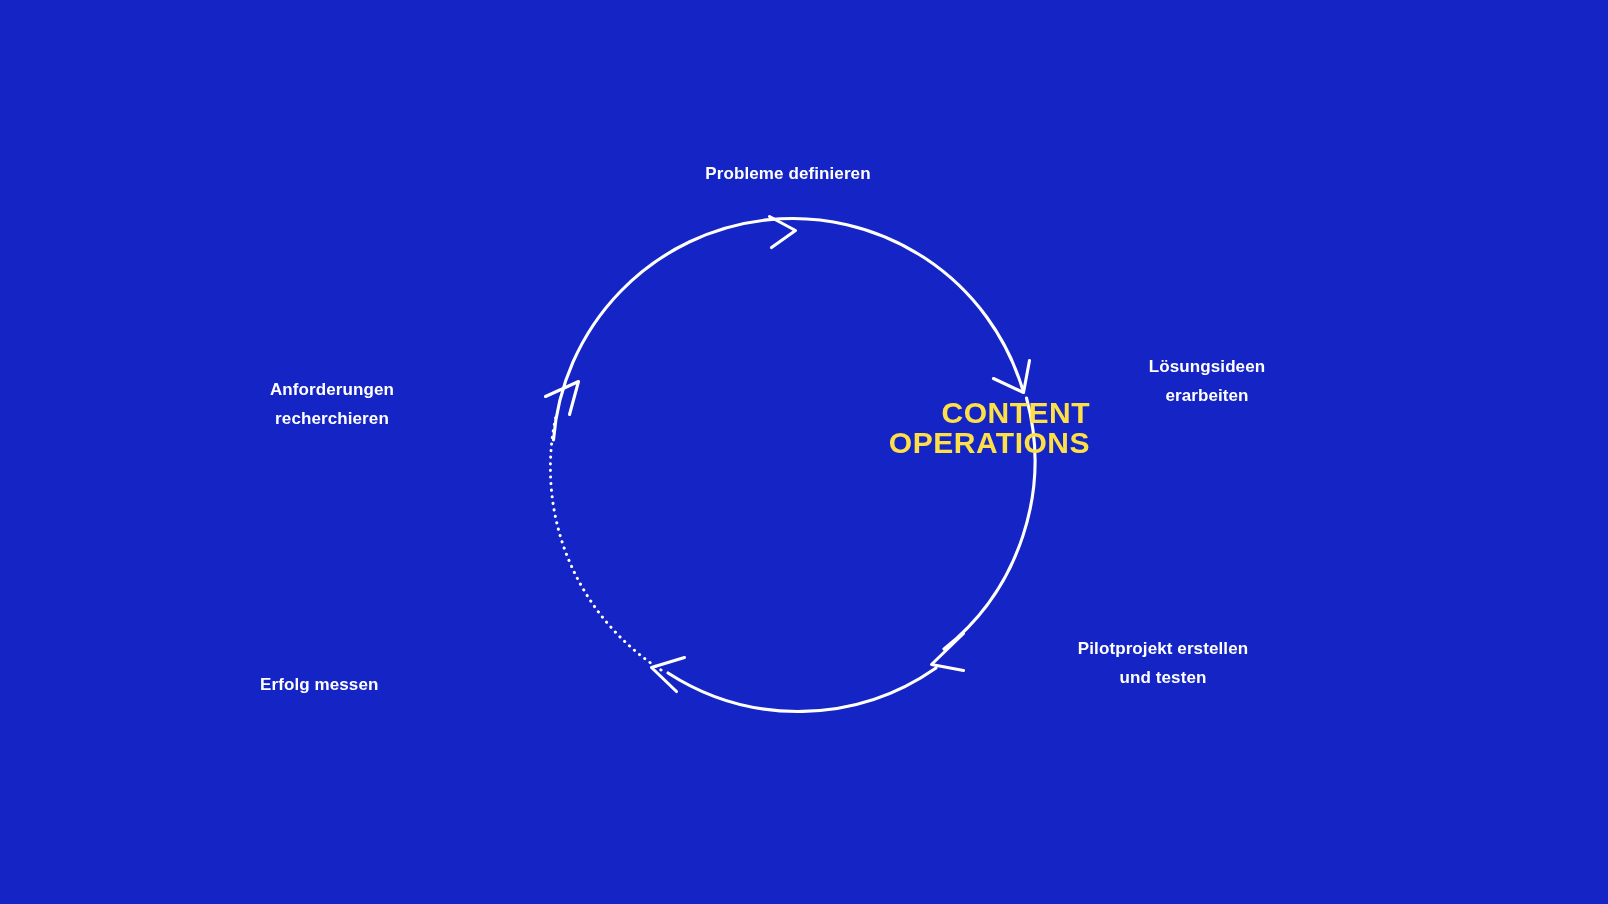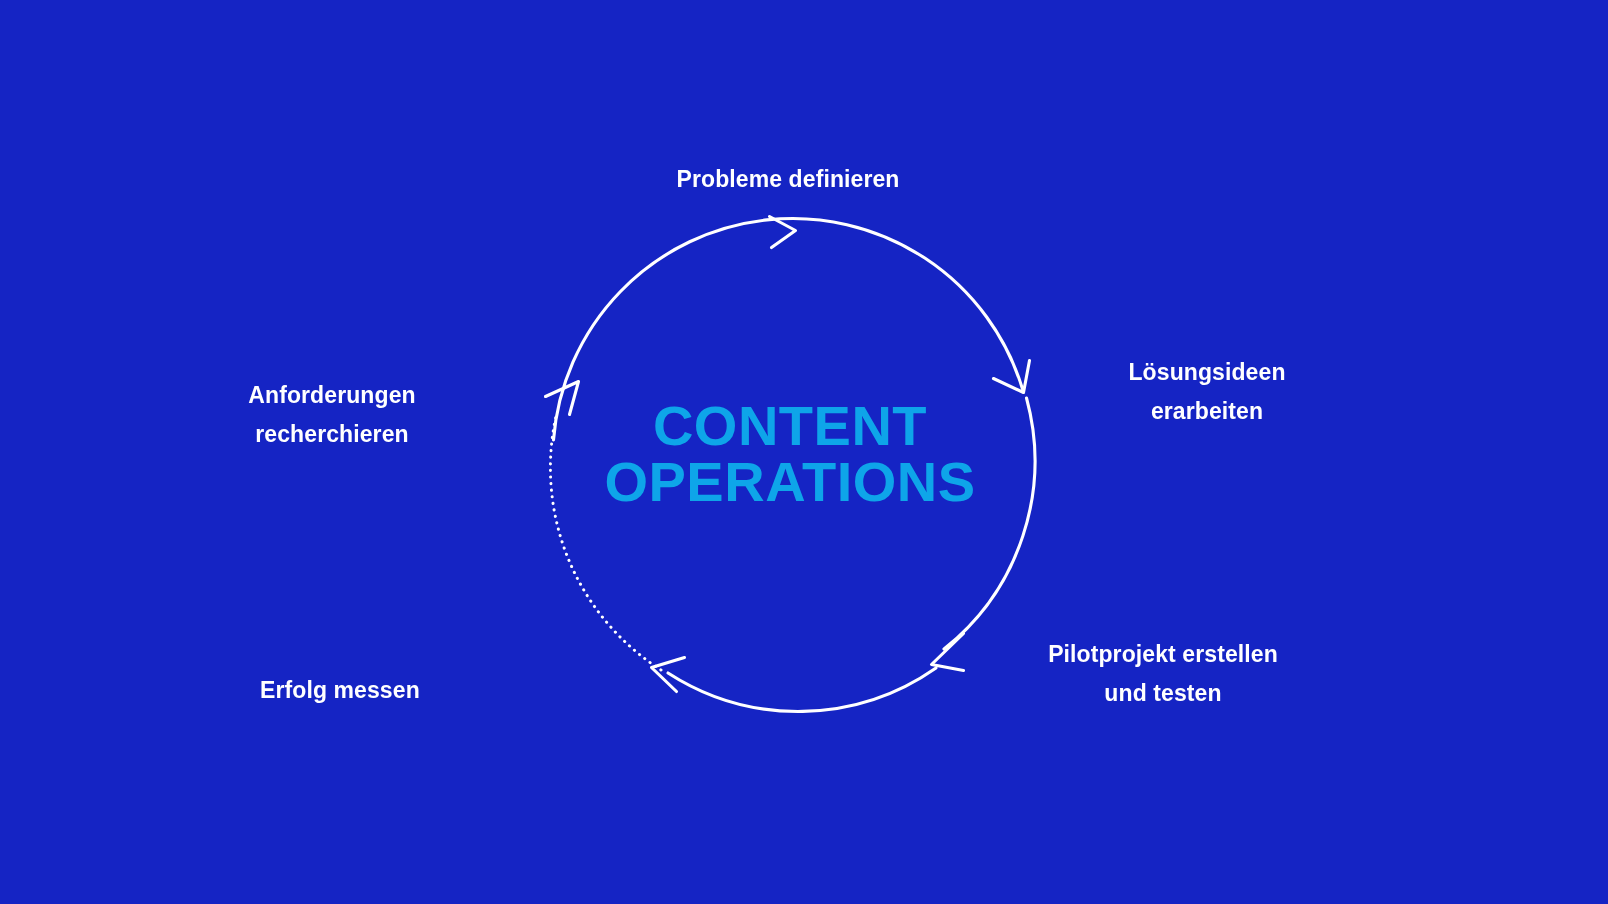--- a/index.html
+++ b/index.html
@@ -27,35 +27,35 @@
     top: 0;
     width: 1608px;
     height: 904px;
     display: block;
   }
   .center-title {
     position: absolute;
     left: 490px;
     top: 398px;
     width: 600px;
-    text-align: center;
-    color: #0ea5e9;
+    text-align: right;
+    color: #fde047;
     font-family: "Liberation Sans", sans-serif;
     font-weight: bold;
-    font-size: 56px;
+    font-size: 30px;
     line-height: 1.0;
     letter-spacing: 0.5px;
     white-space: pre-line;
   }
   .node-label {
     position: absolute;
     color: #ffffff;
     font-family: "Liberation Sans", sans-serif;
     font-weight: bold;
-    font-size: 23px;
+    font-size: 17px;
     line-height: 1.68;
     letter-spacing: 0.1px;
     white-space: pre-line;
   }
   
   #label-define-problems {
     left: 568px;
     top: 160px;
     width: 440px;
     text-align: center;

